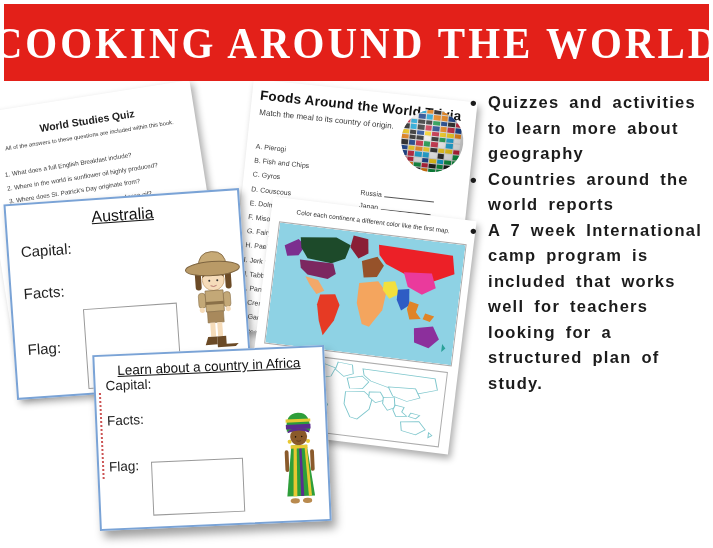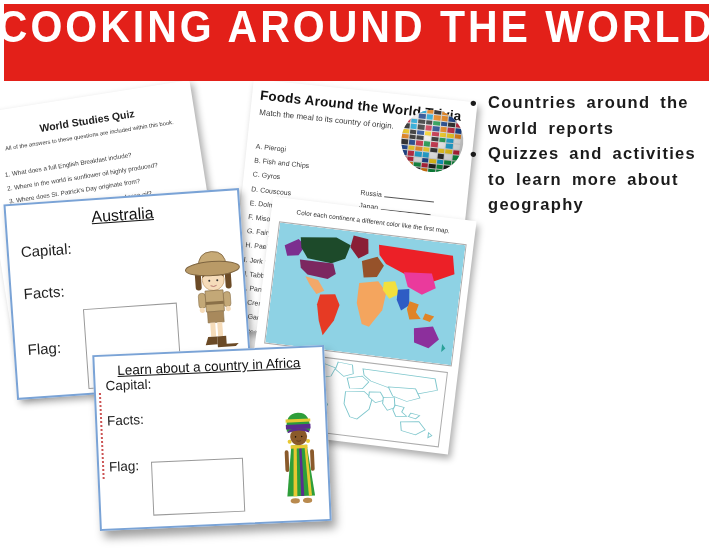--- a/index.html
+++ b/index.html
@@ -1,20 +1,20 @@
 <!DOCTYPE html>
 <html style="--banner-red: #e32019; --bullet-text: #1b1b1b; --page-blue: #7aa3d6; --outline: #7fc7cd; --credit-red: #cc5555;"><head>
 <meta charset="utf-8">
 <style>
   html,body{margin:0;padding:0;background:#ffffff;}
   .stage{position:relative;width:713px;height:548px;background:#ffffff;overflow:hidden;
          font-family:"Liberation Sans",sans-serif;}
   
   .banner{position:absolute;left:4px;top:4px;right:4px;height:77px;background:var(--banner-red,#e32019);
-          display:flex;align-items:flex-start;justify-content:center;z-index:10;}
+          display:flex;align-items:center;justify-content:center;z-index:10;font-family:Liberation Serif, serif;}
   .banner h1{margin:0;color:#ffffff;font-size:41px;font-weight:bold;letter-spacing:3px;
              white-space:nowrap;transform:scaleY(1.08);}
   
   .page{position:absolute;background:#ffffff;box-shadow:3px 4px 7px rgba(0,0,0,.33);overflow:hidden;color:#3a3a3a;}
   .sheet{border:2px solid var(--page-blue,#7aa3d6);color:#222;}
   
   .quiz{left:-2px;top:95px;width:215px;height:285px;transform:rotate(-9deg);z-index:1;}
   .quiz h2{margin:18px 6px 0;text-align:center;font-size:10.5px;color:#222;}
   .quiz .sub{margin:6px 10px 0;text-align:center;font-size:5.8px;}
   .quiz ol{list-style:none;margin:16px 0 0;padding:0 8px 0 18px;}
@@ -348,18 +348,19 @@
       <path d="M27,48 L27,114 L31,114 L30,48 Z" fill="#5b2d8e"></path>
       <path d="M34,48 L37,114 L41,114 L37,48 Z" fill="#e8c832"></path>
       <rect x="16" y="48" width="22" height="4" fill="#e8c832"></rect>
       <ellipse cx="19" cy="120" rx="6" ry="3.4" fill="#b98a4e"></ellipse>
       <ellipse cx="35" cy="120" rx="6" ry="3.4" fill="#b98a4e"></ellipse>
     </svg>
   </section>
 
   <aside class="benefits">
     <ul>
+        <li>Quizzes and activities to learn more about geography</li>
         <li>Countries around the world reports</li>
-        <li>Quizzes and activities to learn more about geography</li>
+        <li>A 7 week International camp program is included that works well for teachers looking for a structured plan of study.</li>
       </ul>
   </aside>
 
 </div>
 
 </body></html>

